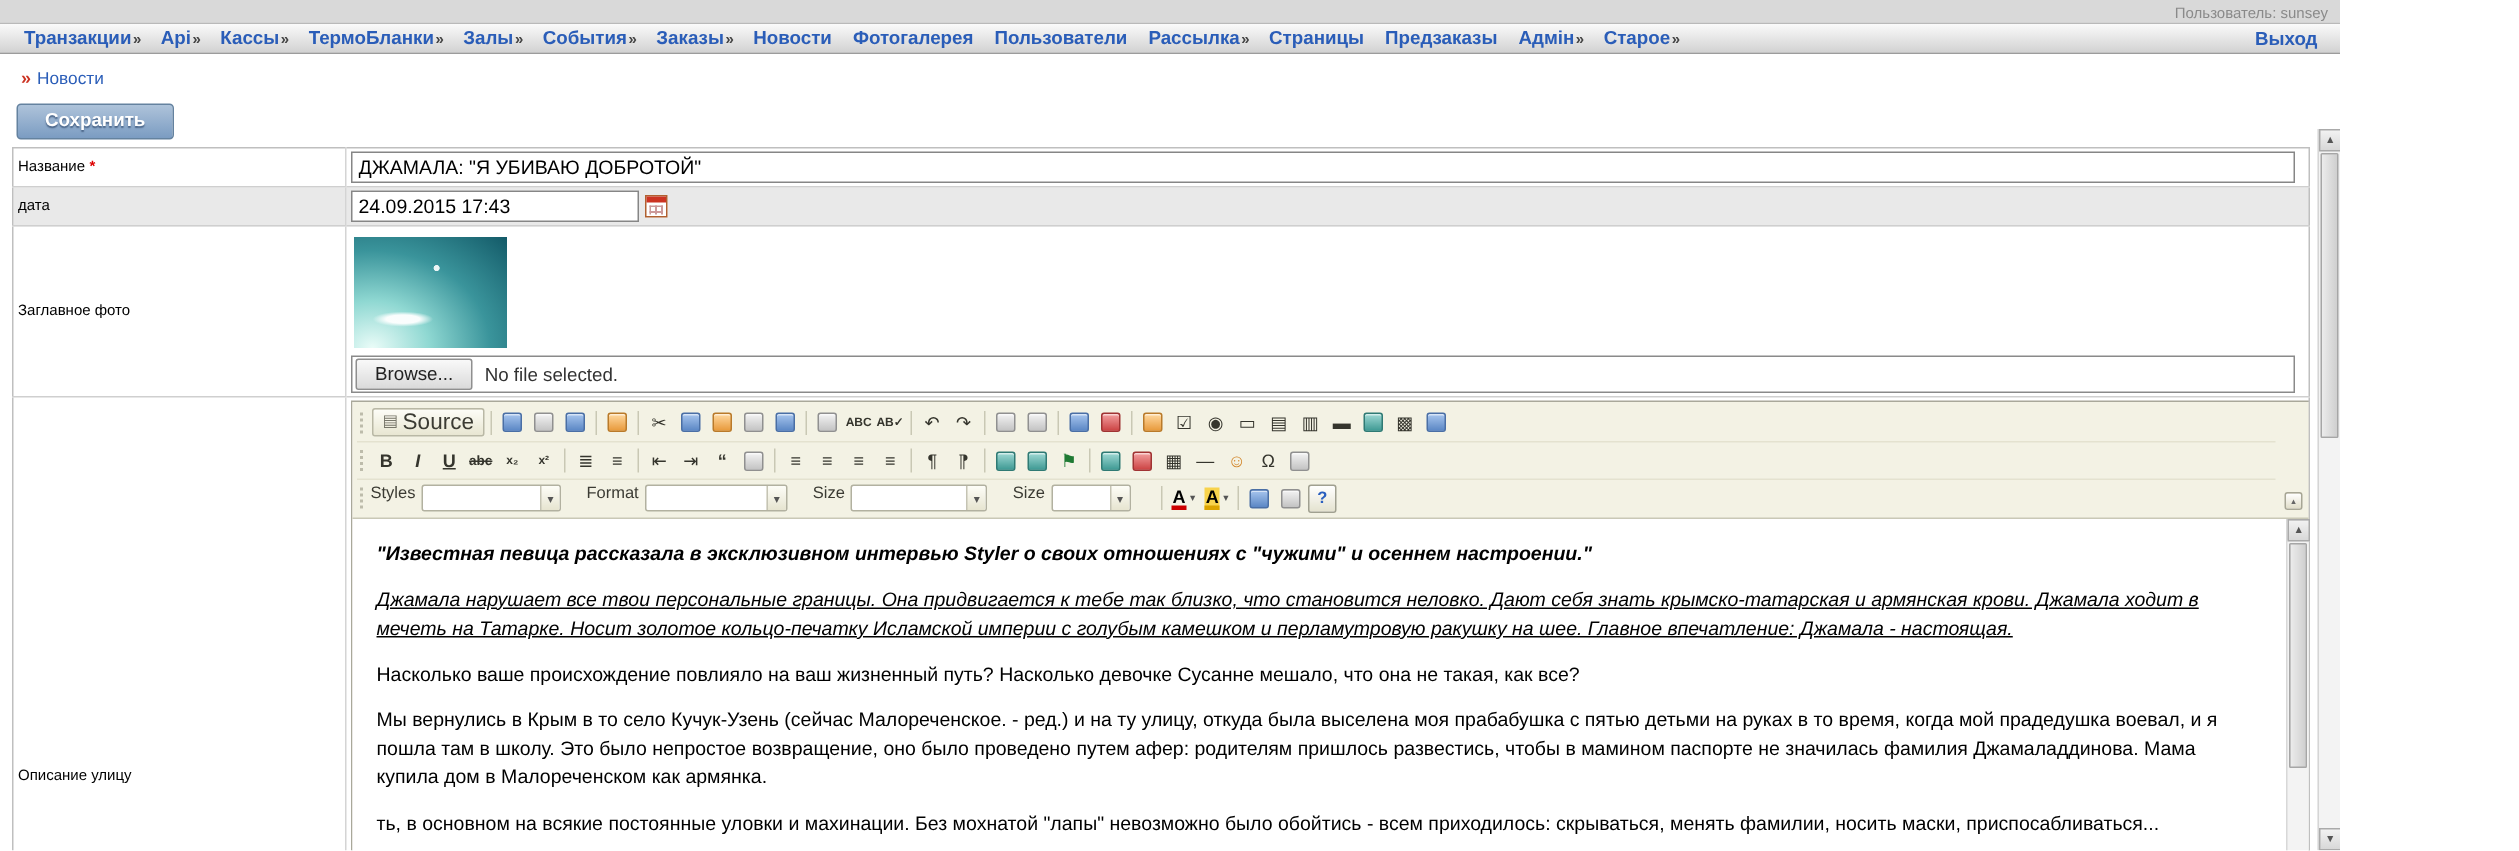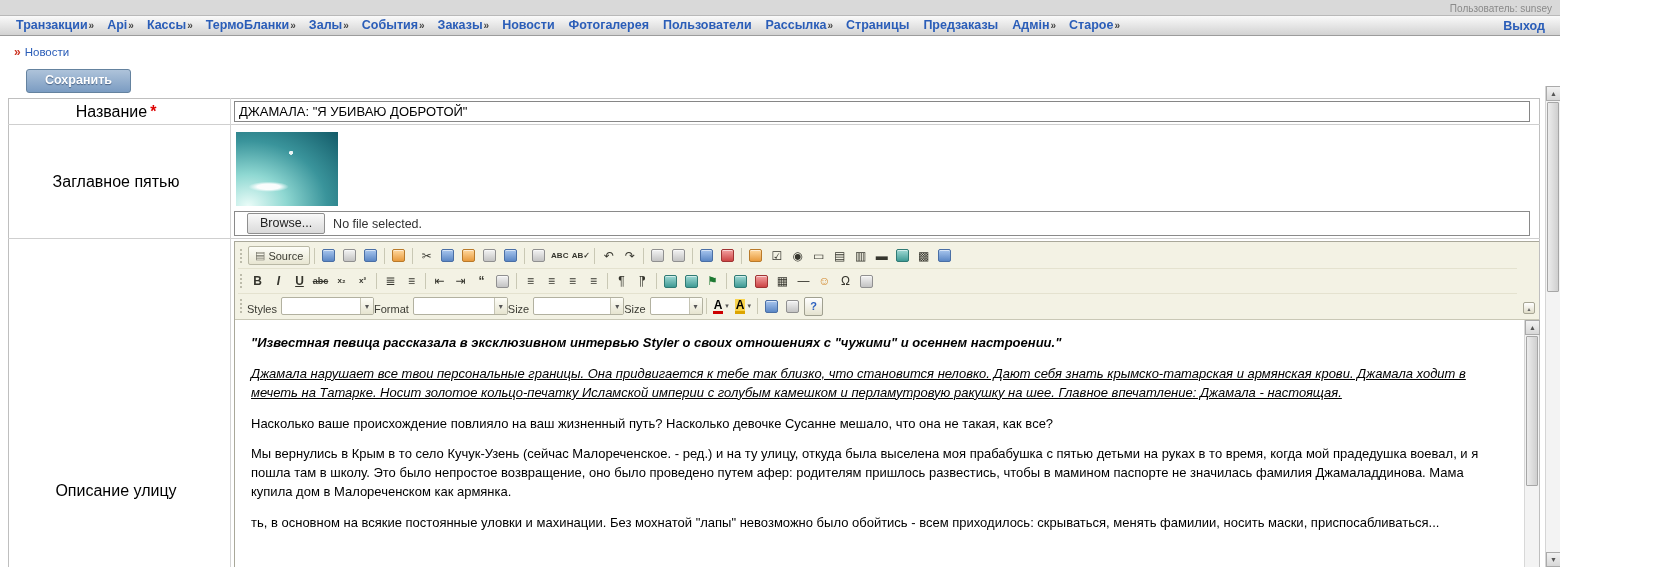--- a/index.html
+++ b/index.html
@@ -17,63 +17,63 @@
   .nav-label { color:#2a5db8; font-weight:bold; font-size:12.5px;margin-top:31px; }
   .nav-arrow { font-size:10px; color:#444; margin-left:1px; font-weight:bold; }
   .nav-item[data-arrow="true"] .nav-arrow::after { content:"»"; }
   .nav-logout { position:absolute; right:15px; top:3px; color:#2a5db8; font-weight:bold; font-size:12.5px; text-decoration:none; cursor:pointer; }
 
   .main { padding:0 0 0 8px; }
   .breadcrumb { margin:9px 0 0 6px; }
   .bc-arrow { color:#cc3322; font-weight:bold; font-size:12px; }
   .bc-link { color:#2a5db8; font-size:11.5px; margin-left:4px; text-decoration:none; cursor:pointer; }
 
-  .save-btn { display:block; margin:10px 0 0 18px; padding:3px 18px 5px 18px; font:bold 12.5px "Liberation Sans",sans-serif; color:#fff; text-shadow:0 1px 1px #4a6487; background:linear-gradient(#aec3da,#7b9cc2); border:1px solid #64829f; border-radius:3px; cursor:pointer; }
+  .save-btn { display:block; margin:10px 0 0 3px; padding:3px 18px 5px 18px; font:bold 12.5px "Liberation Sans",sans-serif; color:#fff; text-shadow:0 1px 1px #4a6487; background:linear-gradient(#aec3da,#7b9cc2); border:1px solid #64829f; border-radius:3px; cursor:pointer; }
 
   
   table.form { margin-top:5px; width:1532px; border-collapse:collapse; table-layout:fixed; border:1px solid #bfbfbf; }
   table.form tr { border-bottom:1px solid #cfcfcf; }
-  td.lbl { width:222px; text-align:center; padding:3px 10px 3px 3px; vertical-align:middle; font-size:16px; border-right:1px solid #d4d4d4; }
+  td.lbl { width:222px; text-align:left; padding:3px 10px 3px 3px; vertical-align:middle; font-size:10px; border-right:1px solid #d4d4d4; }
   td.val { padding:2px 3px; vertical-align:middle; }
   tr.row-even { background:#e9e9e9; }
   .req { color:#dd0000; font-weight:bold; margin-left:3px; }
 
   .txt { border:1px solid #868686; height:21px; font:13px "Liberation Sans",sans-serif; padding:0 4px; background:#fff; color:#000; }
   .txt.full { width:calc(100% - 6px); }
   .txt.date { width:192px; }
 
   .cal-icon { display:inline-block; width:15px; height:15px; vertical-align:-3px; margin-left:4px; border:1px solid #b06030; background:#fff; position:relative; cursor:pointer; }
   .cal-icon::before { content:""; position:absolute; top:0; left:0; right:0; height:4px; background:#cc3322; }
   .cal-icon::after { content:""; position:absolute; left:2px; right:2px; top:6px; bottom:1px; background:repeating-linear-gradient(to right,#cc9999 0 1px,transparent 1px 4px),repeating-linear-gradient(to bottom,#cc9999 0 1px,transparent 1px 4px); }
 
   .thumb { width:102px; height:74px; margin:5px 0 5px 2px;
     background:
       radial-gradient(ellipse 28px 7px at 32% 74%, rgba(255,255,255,.95) 0 40%, rgba(255,255,255,0) 72%),
       radial-gradient(circle 3px at 54% 28%, rgba(255,255,255,.9) 0 60%, transparent 75%),
       radial-gradient(ellipse at 12% 100%, #eafcf8 0%, #8fd8d2 30%, #3a949b 62%, #135a68 100%); }
 
   .file-input { display:flex; align-items:center; width:calc(100% - 6px); height:25px; border:1px solid #8a8a8a; background:#fff; }
-  .browse-btn { margin:1px 0 1px 12px; padding:2px 12px 3px 12px; font:12.5px "Liberation Sans",sans-serif; color:#222; border:1px solid #8f8f8f; border-radius:2px; background:linear-gradient(#f9f9f9,#dadada); cursor:pointer; }
+  .browse-btn { margin:1px 0 1px 2px; padding:2px 12px 3px 12px; font:12.5px "Liberation Sans",sans-serif; color:#222; border:1px solid #8f8f8f; border-radius:2px; background:linear-gradient(#f9f9f9,#dadada); cursor:pointer; }
   .file-status { margin-left:8px; font-size:12.5px; color:#333; }
 
   .chk-wrap { cursor:pointer; font-size:12.5px; display:inline-flex; align-items:center; }
   .chk { display:inline-block; width:13px; height:13px; border:1px solid #555; background:#fff; position:relative; margin-right:4px; }
   .chk-mark { position:absolute; left:1px; top:-4px; font-size:13px; font-weight:bold; color:#222; }
 
   
   .editor { width:1306px; border:1px solid #a9a89a; background:#fff; }
   .tb { position:relative; background:#f3f2e4; border-bottom:1px solid #c9c8b6; padding:1px 22px 1px 3px; }
   .tb-row { display:flex; align-items:center; height:25px; white-space:nowrap; }
   .tb-row + .tb-row { border-top:1px solid #e4e2cf; }
   .grip { width:0; height:14px; border-left:2px dotted #bdbcab; margin:0 5px 0 2px; }
 
   .tb-btn { display:inline-flex; align-items:center; justify-content:center; min-width:19px; height:19px; margin:0 1px; border-radius:2px; font-size:12px; cursor:pointer; }
   .tb-g { display:inline-flex; align-items:center; justify-content:center; line-height:1; }
   .tb-lbl:empty { display:none; }
-  .tb-lbl { font-size:11px; color:#3b3b33; margin-left:3px; }
+  .tb-lbl { font-size:15px; color:#3b3b33; margin-left:3px; }
 
   .tb-btn[data-kind="sep"] { min-width:0; width:1px; height:16px; background:#c9c8b4; margin:0 3px; border-radius:0; cursor:default; }
 
   .tb-btn[data-kind="textbtn"] { padding:0 6px; border:1px solid #b9b8a5; background:linear-gradient(#fdfdf7,#e8e6d2); }
 
   .tb-btn[data-kind="chip"] .tb-g { width:13px; height:13px; border:1px solid #888; border-radius:2px; box-shadow:inset 0 1px rgba(255,255,255,.55); }
   .tb-btn[data-kind="chip"][data-c="blue"]  .tb-g { background:linear-gradient(#a8c6ee,#5b87c5); border-color:#4a6fa5; }
   .tb-btn[data-kind="chip"][data-c="gray"]  .tb-g { background:linear-gradient(#f3f3f3,#c3c3c3); border-color:#909090; }
   .tb-btn[data-kind="chip"][data-c="orange"] .tb-g { background:linear-gradient(#ffd9a0,#e89a3c); border-color:#b97a2a; }
   .tb-btn[data-kind="chip"][data-c="red"]   .tb-g { background:linear-gradient(#f3a0a0,#cc4444); border-color:#a03333; }
@@ -85,21 +85,21 @@
   .tb-btn[data-kind="textbtn"] .tb-g { color:#77766a; font-size:11px; }
 
   .g-b { font-weight:bold; }
   .g-i { font-style:italic; font-weight:bold; }
   .g-u { text-decoration:underline; font-weight:bold; }
   .g-s { text-decoration:line-through; font-size:9px; font-weight:bold; }
   .g-abc { font-size:8px; font-weight:bold; }
   .g-flip { transform:scaleX(-1); }
 
   
-  .combo { display:inline-flex; align-items:flex-end; margin-right:0; cursor:pointer; }
+  .combo { display:inline-flex; align-items:flex-start; margin-right:17px; cursor:pointer; }
   .combo-lbl { font-size:11px; color:#3b3b33; margin-right:4px; }
   .combo-box { display:inline-flex; align-items:stretch; height:18px; background:#fff; border:1px solid #b2b1a0; border-radius:2px; overflow:hidden; }
   .combo-val { display:inline-block; height:100%; }
   .w-styles .combo-val { width:78px; } .w-format .combo-val { width:80px; } .w-font .combo-val { width:76px; } .w-size .combo-val { width:38px; }
   .combo-arrow { width:13px; display:flex; align-items:center; justify-content:center; font-size:8px; color:#555; border-left:1px solid #c5c4b4; background:linear-gradient(#fdfdf7,#e6e4d0); }
 
   .color-btn { padding:0 2px; }
   .color-a { font-weight:bold; font-size:12px; line-height:1; padding:0 1px; }
   .color-a.tc { color:#000; border-bottom:3px solid #cc0000; }
   .color-a.bc { color:#000; background:#f8d34c; border-bottom:3px solid #dca400; }
@@ -150,22 +150,28 @@
     </div>
 
     <button class="save-btn">Сохранить</button>
 
     <table class="form">
       <tbody>
           <tr class="row-odd">
         <td class="lbl"><span>Название</span><span class="req">*</span></td>
         <td class="val"><input class="txt full" type="text" value="ДЖАМАЛА: &quot;Я УБИВАЮ ДОБРОТОЙ&quot;" style=""></td>
       </tr>
+      <tr class="row-even">
+        <td class="lbl"><span>дата</span></td>
+        <td class="val">
+          <input class="txt date" type="text" value="24.09.2015 17:43" style=""><span class="cal-icon"></span>
+        </td>
+      </tr>
       <tr class="row-odd">
-        <td class="lbl"><span>Заглавное пятью</span></td>
+        <td class="lbl"><span>Заглавное фото</span></td>
         <td class="val">
           <div class="thumb"></div>
           <div class="file-input">
             <button class="browse-btn">Browse...</button>
             <span class="file-status">No file selected.</span>
           </div>
         </td>
       </tr>
       <tr class="row-odd">
         <td class="lbl"><span>Описание улицу</span></td>

